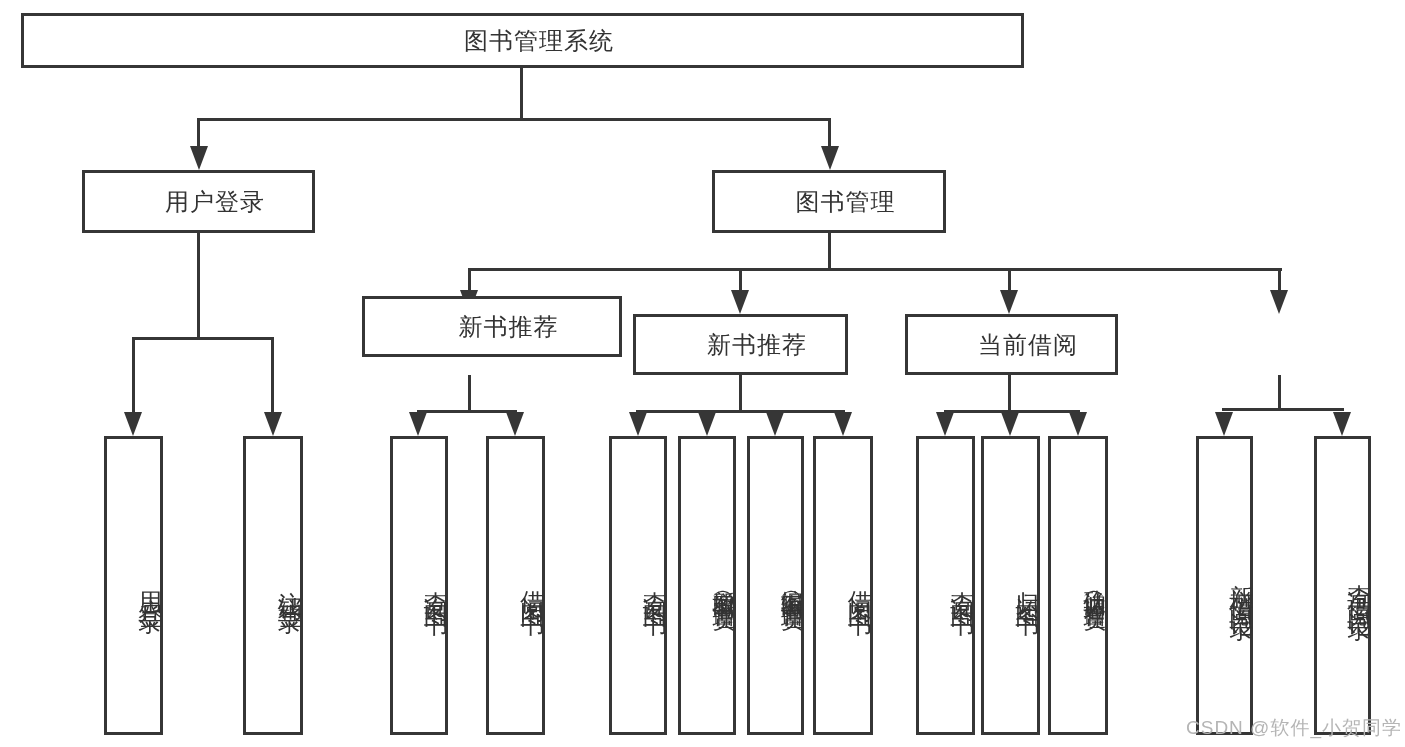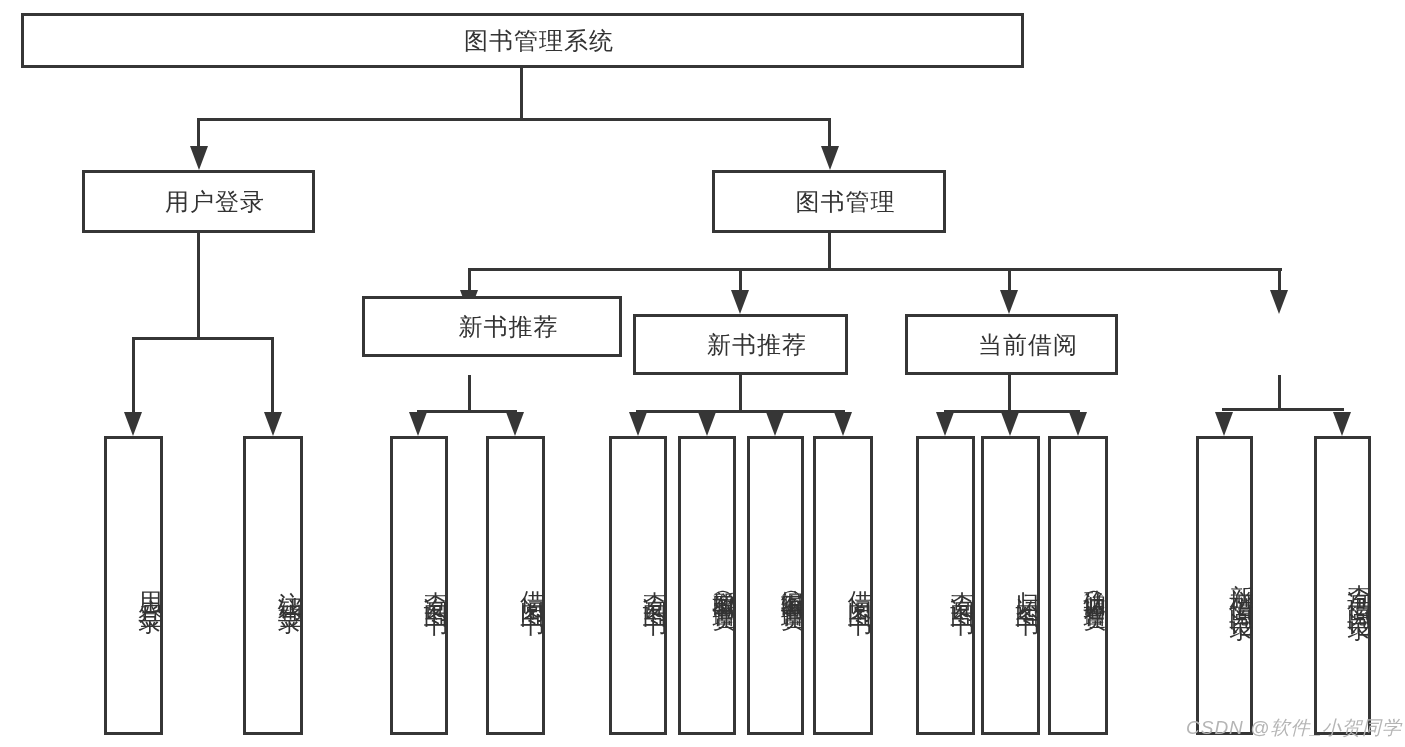--- a/index.html
+++ b/index.html
@@ -23,21 +23,21 @@
   .vtext.tight { font-size:22px; letter-spacing:3px; }
   .vline { position:absolute; width:3px; background:#363636; }
   .hline { position:absolute; height:3px; background:#363636; }
   .arrow {
     position:absolute; width:0; height:0;
     border-left:9px solid transparent; border-right:9px solid transparent;
     border-top:24px solid #363636;
   }
   .watermark {
     position:absolute; left:1186px; top:715px;
-    font-size:19px; color:#b5b5b5; letter-spacing:1px; white-space:nowrap;font-style:italic;
+    font-size:19px; color:#b5b5b5; letter-spacing:1px; white-space:nowrap;
   }
 </style>
 </head>
 <body>
 
 <div class="stage">
 
   <div class="box" style="left:21px;top:13px;width:1003px;height:55px">
     <span class="hlabel">图书管理系统</span>
   </div>

